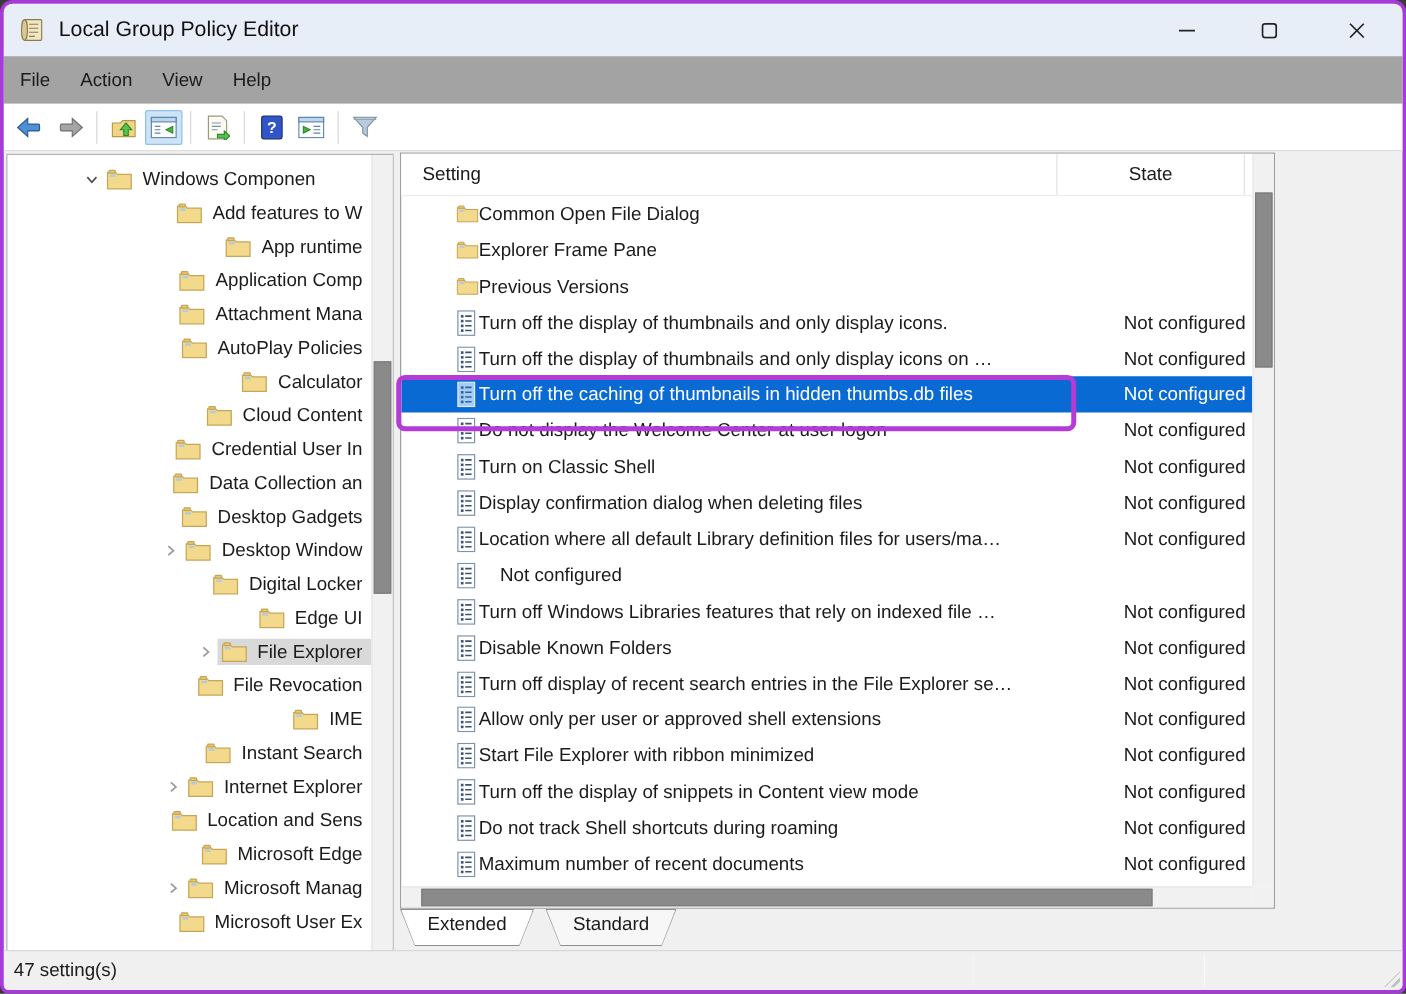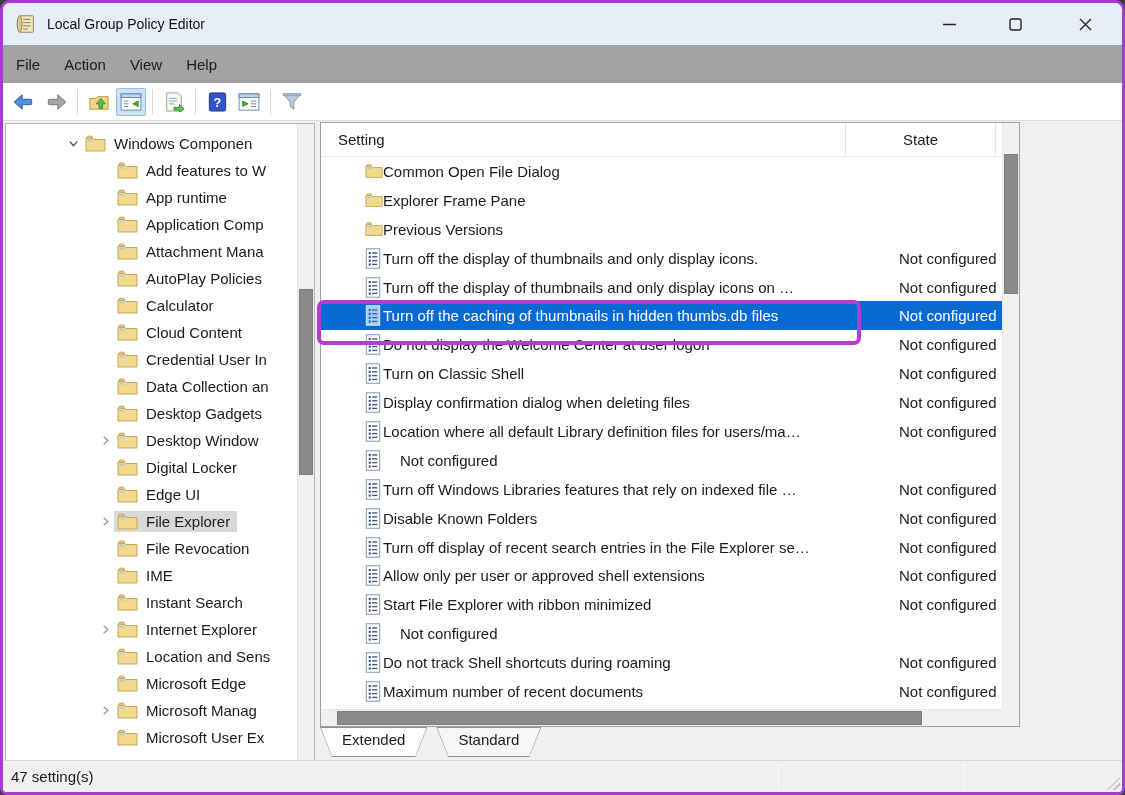--- a/index.html
+++ b/index.html
@@ -8,41 +8,41 @@
   }
   *{box-sizing:border-box; margin:0; padding:0;}
   html,body{width:1125px;height:795px;}
   body{background:#3a3a3c; font-family:"Liberation Sans", sans-serif; font-size:15px; color:#1b1b1b; overflow:hidden;}
   .window{position:relative; width:1125px; height:795px; border:3px solid var(--purple);
           border-radius:10px 10px 7px 7px; background:#f0f0f0; overflow:hidden;}
   
   .titlebar{position:absolute; left:0; top:0; right:0; height:42px; background:var(--titlebar);
             display:flex; align-items:center; padding-left:12px;}
   .titlebar .app-icon{width:22px; height:22px; margin-right:10px; flex:0 0 auto;}
-  .title-text{font-size:14px; color:#101010;}
+  .title-text{font-size:17px; color:#101010;}
   .win-controls{position:absolute; right:0; top:0; height:42px; display:flex;}
   .win-btn{width:66px; height:42px; display:flex; align-items:center; justify-content:center; background:transparent; border:none; cursor:pointer;}
   .win-btn:last-child{width:74px;}
   
   .menubar{position:absolute; left:0; top:42px; right:0; height:38px; background:#a3a3a3;
            display:flex; align-items:center; padding-left:1px;}
   .menu-item{padding:6px 12px; cursor:default;}
   
   .toolbar{position:absolute; left:0; top:80px; right:0; height:38px; background:#fff;
            border-bottom:1px solid #dcdcdc; display:flex; align-items:center; padding-left:5px;}
   .tb-btn{width:30px; height:28px; display:flex; align-items:center; justify-content:center; border:1px solid transparent; border-radius:2px; margin:0 1px;}
   .tb-btn.selected{background:var(--tb-sel-bg); border-color:var(--tb-sel-bd);}
   .tb-sep{width:1px; height:26px; background:#d9d9d9; margin:0 5px;}
   
   .tree-panel{position:absolute; left:2px; top:120px; width:310px; height:714px; background:#fff; border:1px solid #b3b3b3;}
   .tree-content{position:absolute; left:0; top:0; right:17px; bottom:17px; overflow:hidden; padding-top:6px;}
   .tree-row{height:27px; display:flex; align-items:center; white-space:nowrap;}
   .tree-row .expander{width:18px; flex:0 0 auto; display:flex; align-items:center; justify-content:center;}
   .tree-row.lvl0{padding-left:58px;}
-  .tree-row.lvl1{padding-left:90px;}
+  .tree-row.lvl1{padding-left:90px;justify-content:flex-end;}
   .sel-wrap{display:flex; align-items:center; padding:2px 7px 2px 3px;}
   .tree-row.selected .sel-wrap{background:var(--tree-sel);}
   .tree-row .f-icon{width:21px; height:17px; margin-right:8px; flex:0 0 auto;}
   .tree-row .t-label{overflow:hidden;}
   .vscroll{position:absolute; right:0; top:0; width:17px; background:#f1f1f1; border-left:1px solid #e6e6e6;}
   .hscroll{position:absolute; left:0; bottom:0; height:17px; background:#f1f1f1; border-top:1px solid #e6e6e6;}
   .thumb{position:absolute; background:var(--thumb); border:1px solid #7c7c7c;}
   .corner{position:absolute; right:0; bottom:0; width:17px; height:17px; background:#f1f1f1;}
   .list-panel{position:absolute; left:317px; top:119px; width:700px; height:605px; background:#fff; border:1px solid #9f9f9f;}
   .list-header{position:absolute; left:0; top:0; right:17px; height:34px; background:#fff; border-bottom:1px solid #ececec; display:flex; align-items:center;}
@@ -758,20 +758,21 @@
               <rect x="3" y="4.2" width="2.2" height="2.2" fill="#39537a"></rect>
              <line x1="6.6" y1="5.2" x2="12" y2="5.2" stroke="#39537a" stroke-width="1.4"></line>
               <rect x="3" y="8.2" width="2.2" height="2.2" fill="#39537a"></rect>
              <line x1="6.6" y1="9.2" x2="12" y2="9.2" stroke="#39537a" stroke-width="1.4"></line>
               <rect x="3" y="12.2" width="2.2" height="2.2" fill="#39537a"></rect>
              <line x1="6.6" y1="13.2" x2="12" y2="13.2" stroke="#39537a" stroke-width="1.4"></line>
               <rect x="3" y="16.2" width="2.2" height="2.2" fill="#39537a"></rect>
              <line x1="6.6" y1="17.2" x2="12" y2="17.2" stroke="#39537a" stroke-width="1.4"></line>
             </svg>
           </span>
+          <span class="s-name">Turn off the display of snippets in Content view mode</span>
           <span class="s-state">Not configured</span>
         </div>
         <div class="list-row">
           <span class="s-icon">
             <svg width="16" height="21" viewBox="0 0 15 22">
     <rect x="0.5" y="0.8" width="14" height="20.4" fill="#ffffff" stroke="#7d93ad"></rect>
               <rect x="3" y="4.2" width="2.2" height="2.2" fill="#39537a"></rect>
              <line x1="6.6" y1="5.2" x2="12" y2="5.2" stroke="#39537a" stroke-width="1.4"></line>
               <rect x="3" y="8.2" width="2.2" height="2.2" fill="#39537a"></rect>
              <line x1="6.6" y1="9.2" x2="12" y2="9.2" stroke="#39537a" stroke-width="1.4"></line>

